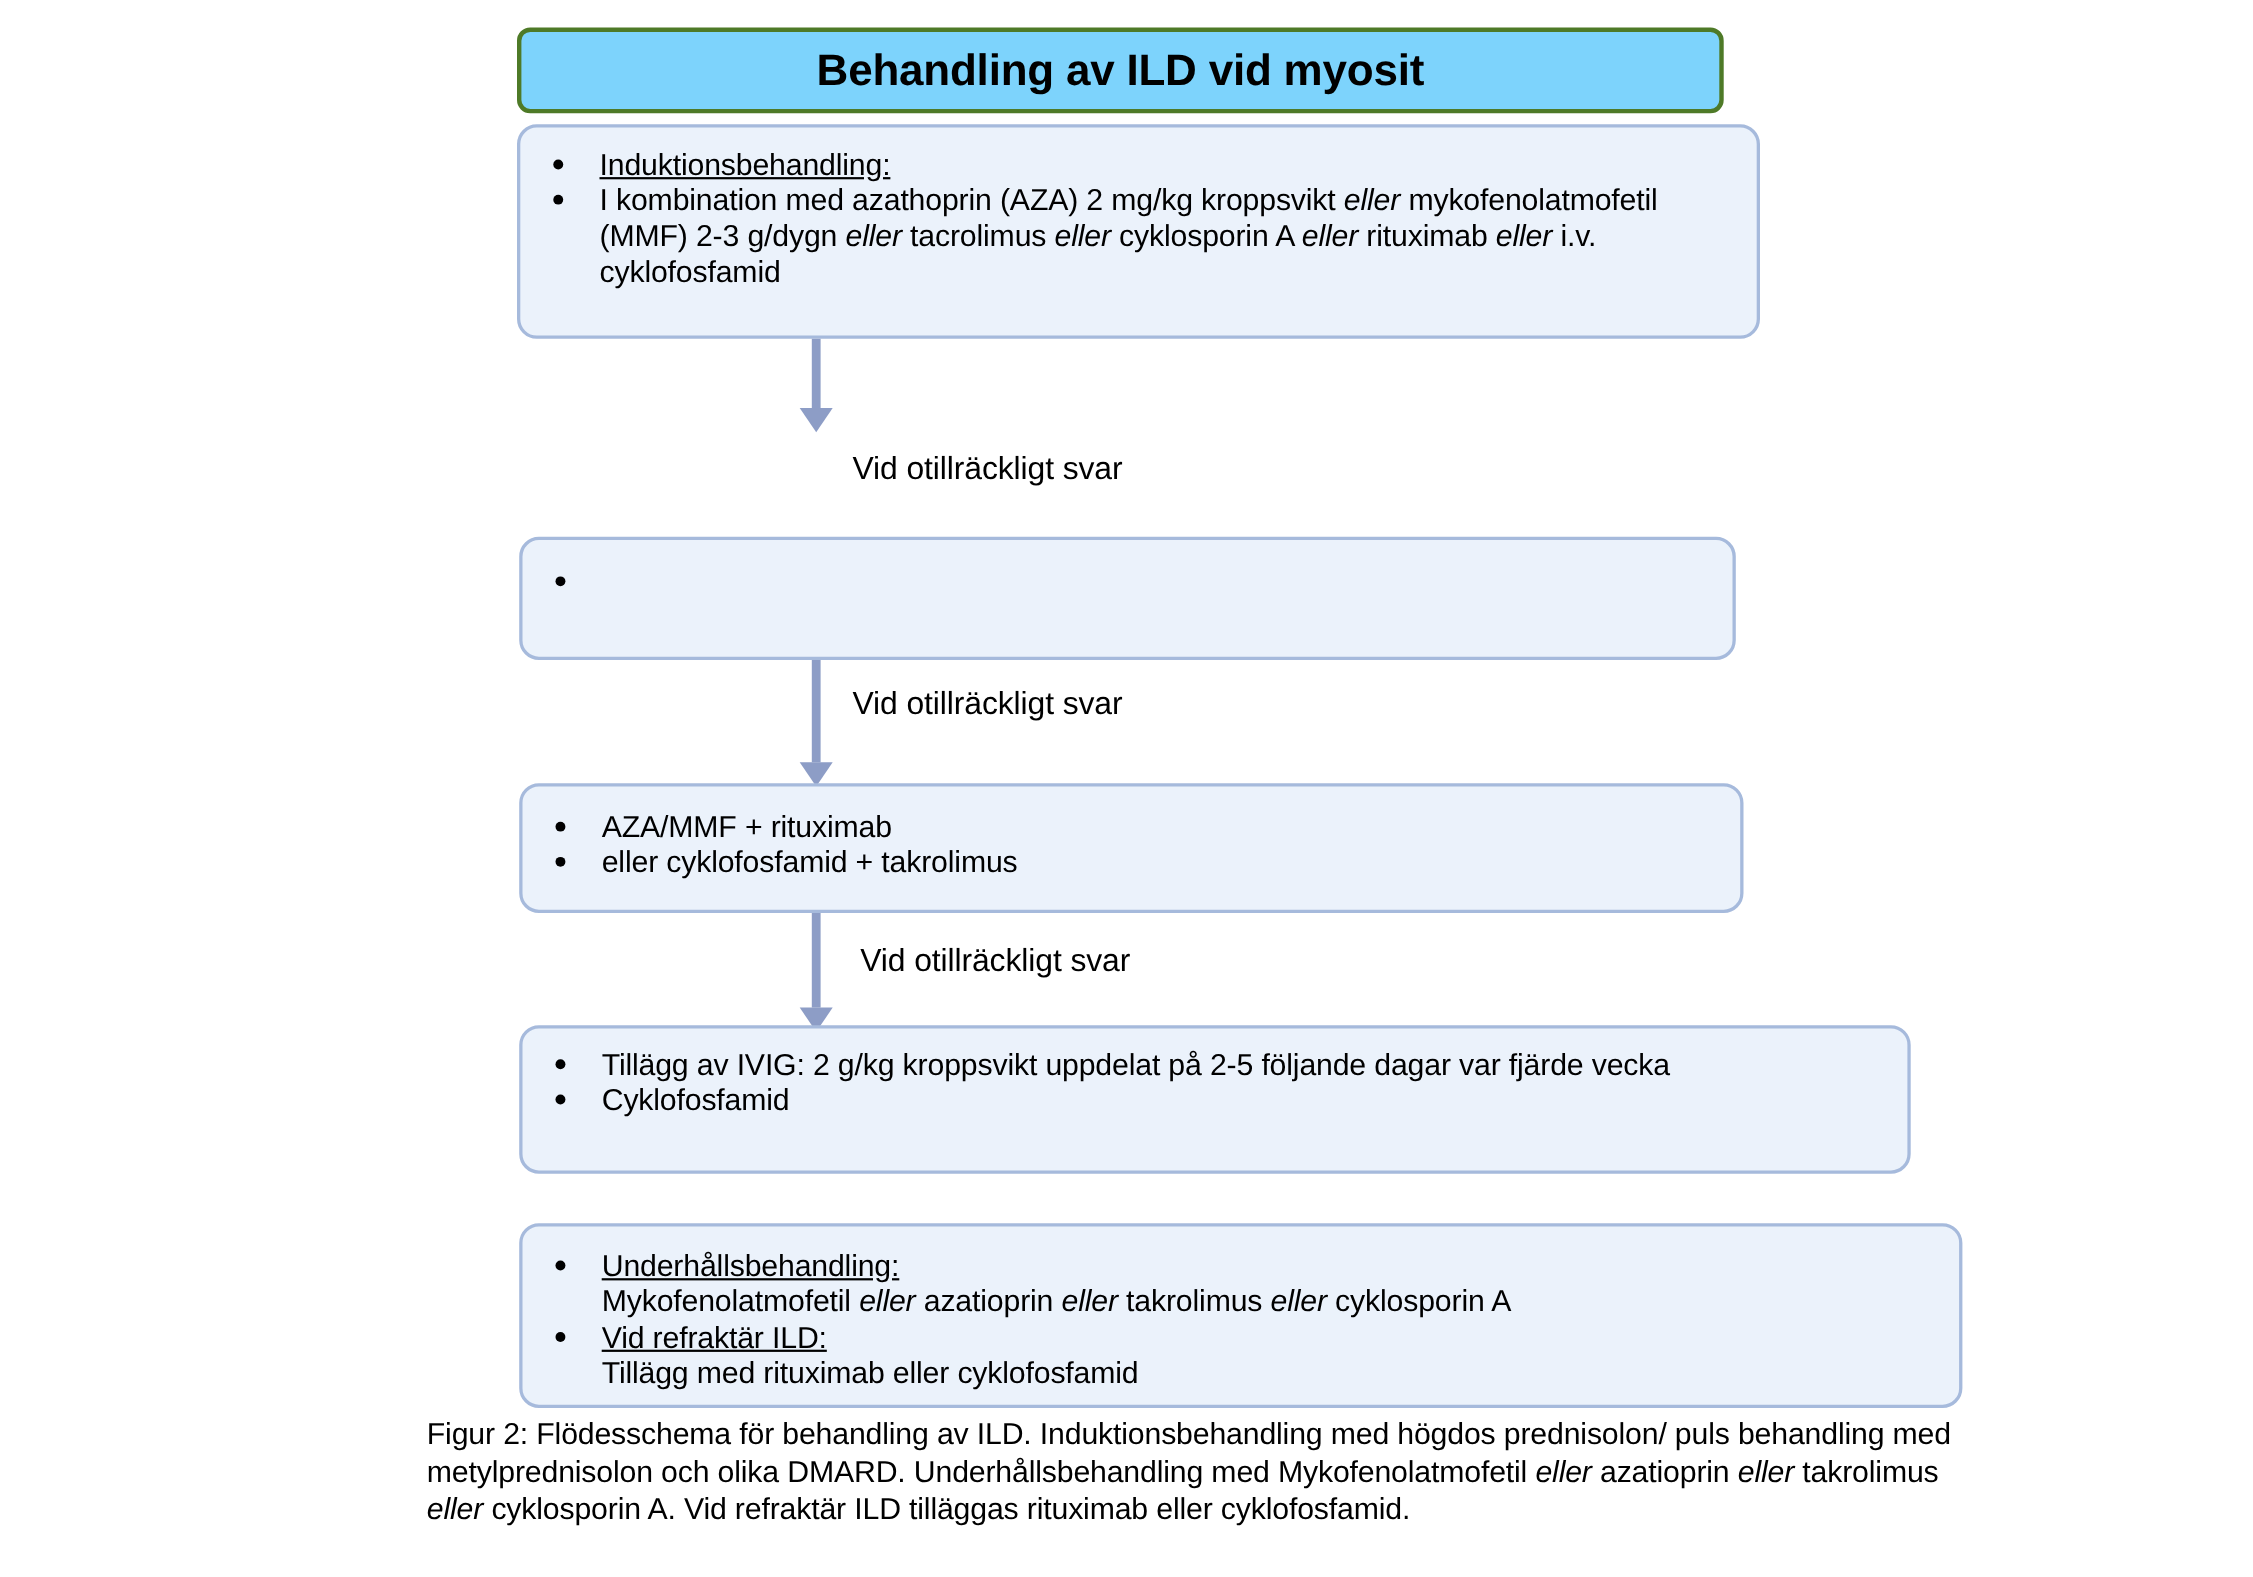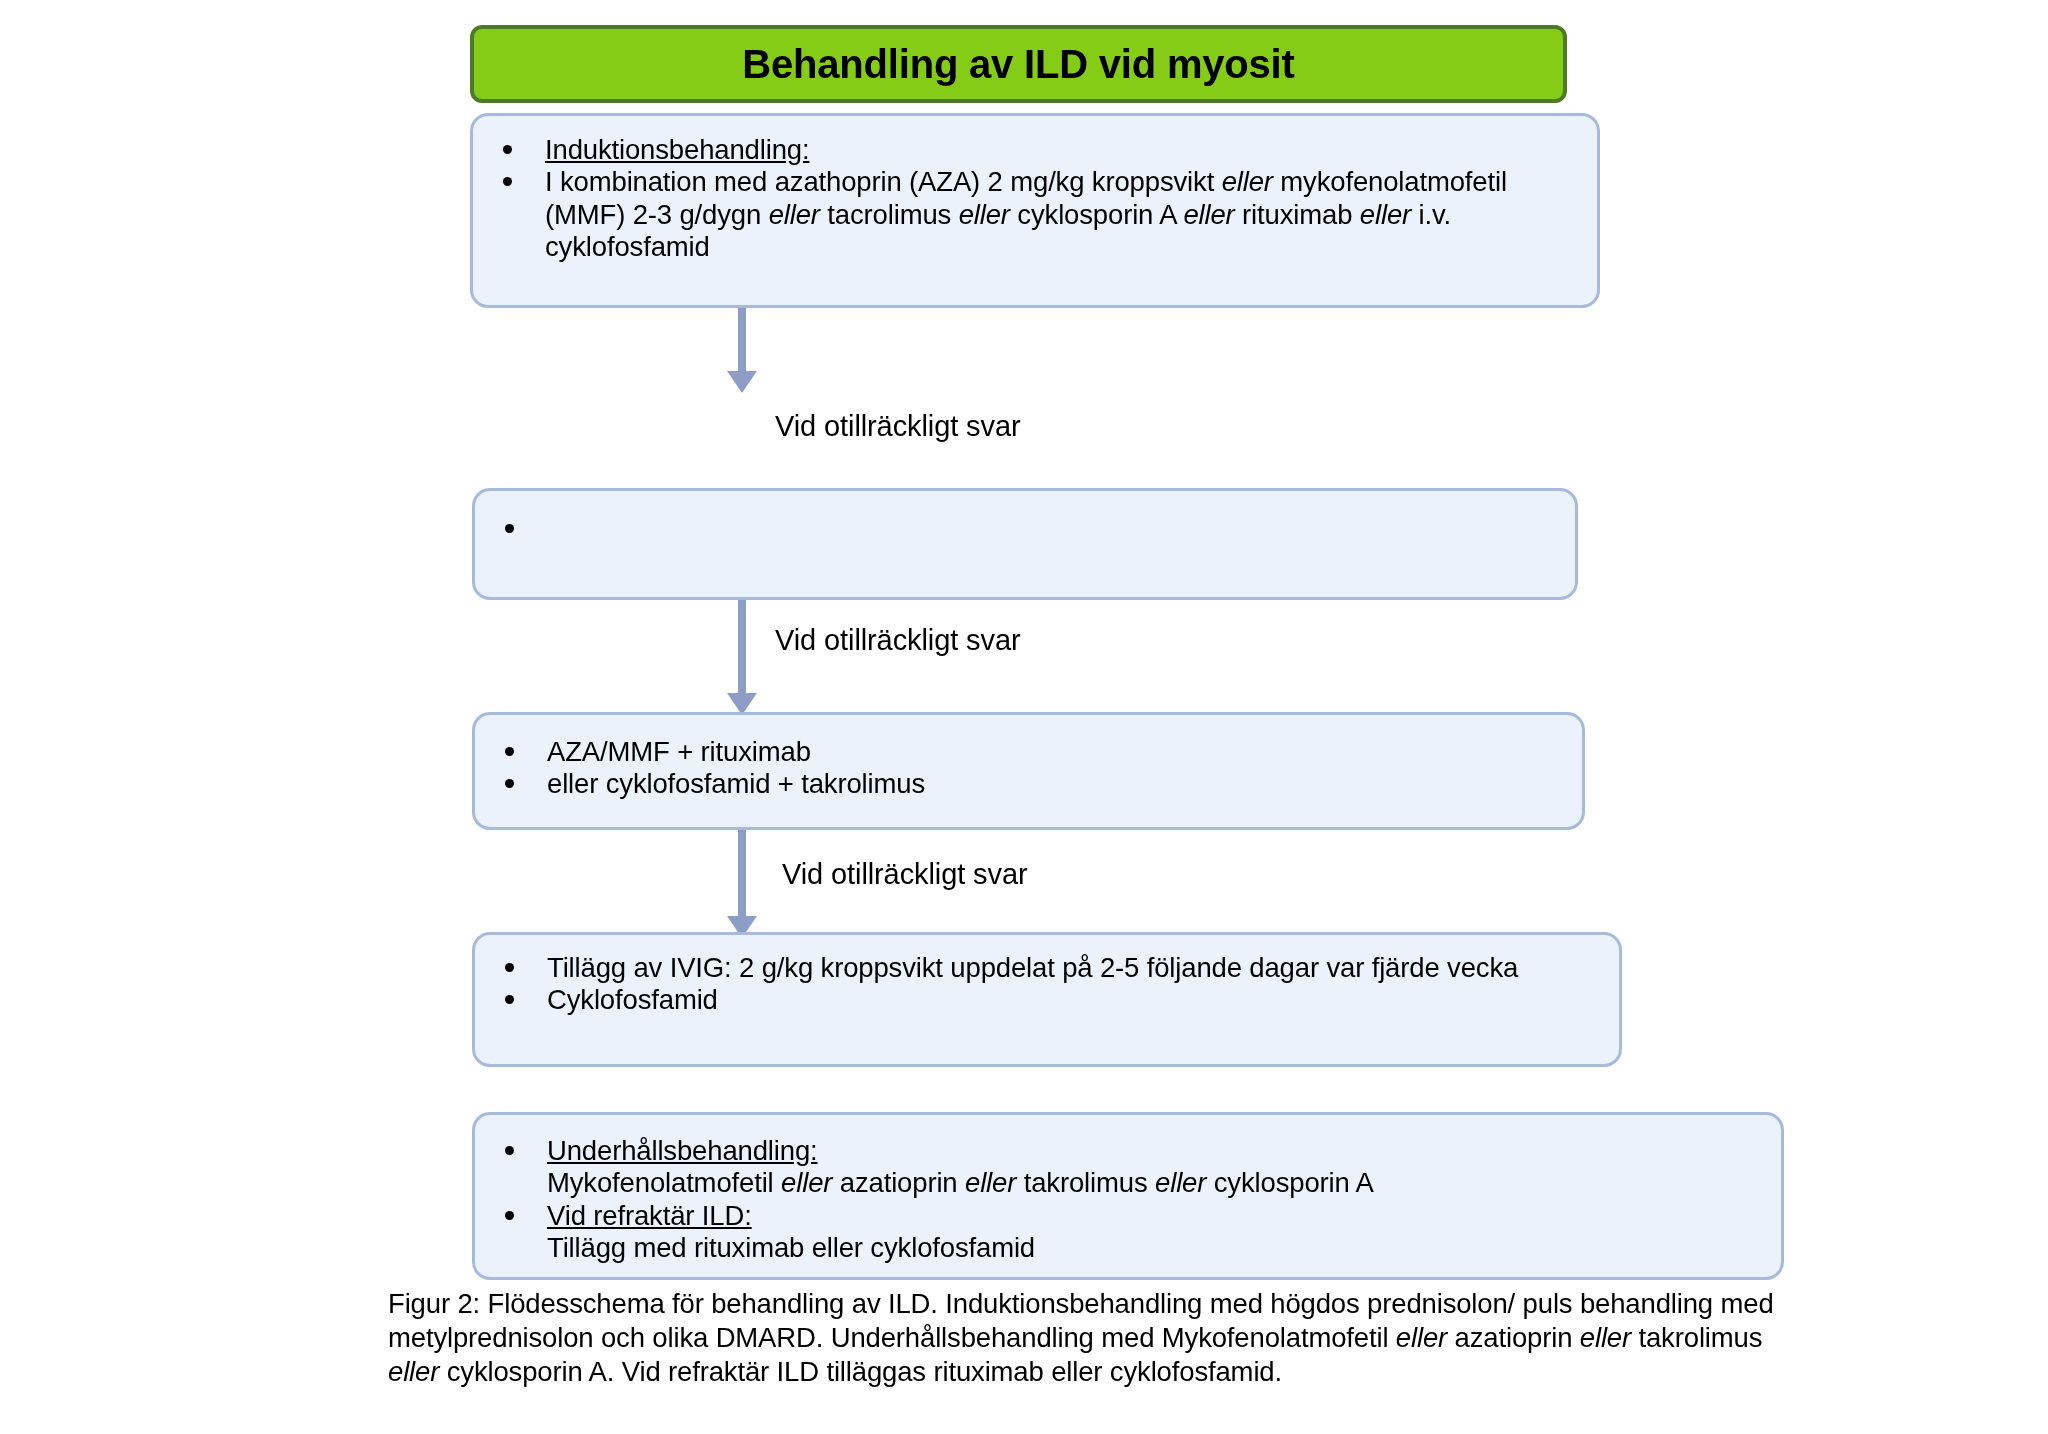--- a/index.html
+++ b/index.html
@@ -25,21 +25,21 @@
   }
 
   
   .title-box {
     position: absolute;
     left: 470px;
     top: 25px;
     width: 1097px;
     height: 78px;
     box-sizing: border-box;
-    background: #84cc16;
+    background: #7dd3fc;
     border: 4px solid #4E7A27;
     border-radius: 12px;
     display: flex;
     align-items: center;
     justify-content: center;
   }
   .title-text {
     font-size: 40px;
     font-weight: bold;
     letter-spacing: -0.2px;
@@ -175,21 +175,21 @@
       </div>
     </div>
   </div>
 
   <div class="arrow" style="left:722px; top:830px; height:108px;">
     <div class="shaft" style="height:86px;"></div>
     <div class="head" style="top:86px;"></div>
   </div>
   <div class="arrow-label" style="left:782px; top:858px;">Vid otillräckligt svar</div>
 
-  <div class="step-box" style="left:472px; top:932px; width:1150px; height:135px;">
+  <div class="step-box" style="left:472px; top:932px; width:1265px; height:135px;">
     <div class="step-inner" style="top:17px;">
       <div class="bullet-row">
         <span class="dot"></span>
         <span><span>Tillägg av IVIG: 2 g/kg kroppsvikt uppdelat på 2-5 följande dagar var fjärde vecka</span></span>
       </div>
       <div class="bullet-row">
         <span class="dot"></span>
         <span><span>Cyklofosfamid</span></span>
       </div>
     </div>

